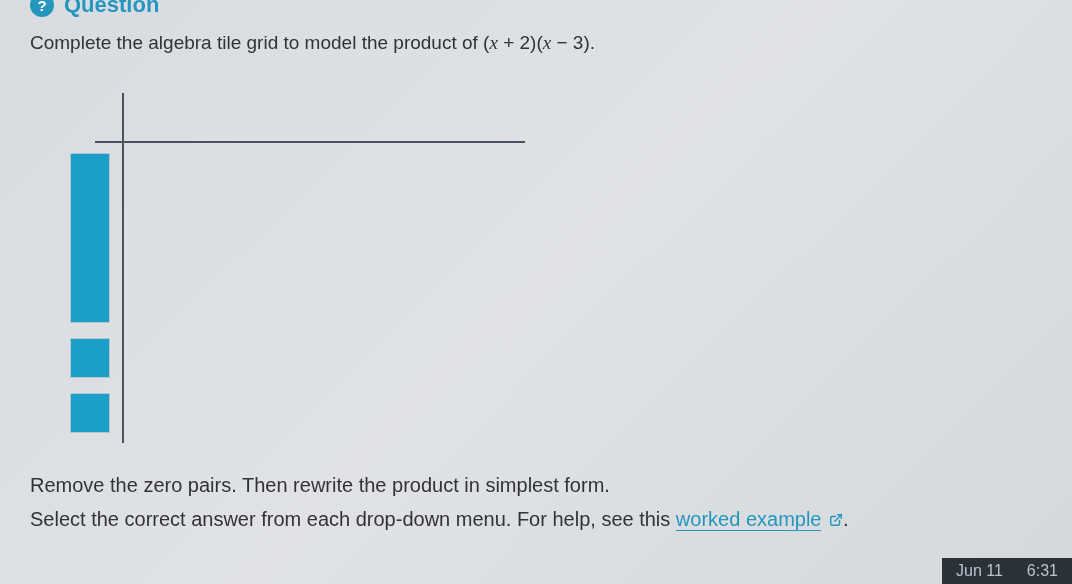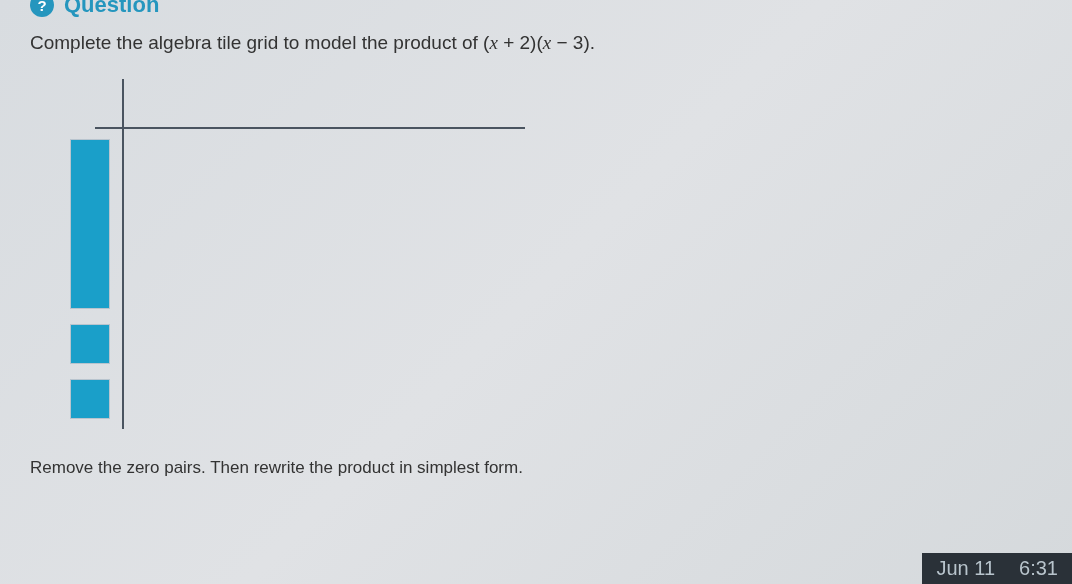--- a/index.html
+++ b/index.html
@@ -35,21 +35,21 @@
       font-size: 15px;
     }
     .question-title {
       color: #2596be;
       font-size: 22px;
       font-weight: 600;
     }
     .prompt {
       font-size: 19px;
       color: #333;
-      margin-bottom: 22px;
+      margin-bottom: 36px;
       line-height: 1.4;
     }
     .math-expr {
       font-family: "Times New Roman", serif;
       font-style: italic;
     }
     .math-op {
       font-style: normal;
     }
     .tile-area {
@@ -94,21 +94,21 @@
       width: 40px;
       height: 40px;
     }
     .tile-sm2 {
       left: 20px;
       top: 300px;
       width: 40px;
       height: 40px;
     }
     .bottom-text {
-      font-size: 17px;
+      font-size: 20px;
       color: #333;
       line-height: 1.7;
     }
     .link {
       color: #2596be;
       text-decoration: none;
       border-bottom: 1px solid #2596be;
       cursor: pointer;
     }
     .external-icon {
@@ -117,21 +117,21 @@
       font-size: 14px;
       vertical-align: middle;
       margin-left: 2px;
     }
     .taskbar {
       position: absolute;
       bottom: 0;
       right: 0;
       background: #2a3138;
       color: #b8c4cc;
-      font-size: 20px;
+      font-size: 16px;
       padding: 4px 14px;
       display: flex;
       gap: 24px;
       font-family: "Segoe UI", Arial, sans-serif;
     }
   </style>
 </head>
 <body>
 
 <div class="content">
@@ -149,19 +149,29 @@
   <div class="tile-area">
     <div class="v-axis"></div>
     <div class="h-axis"></div>
     <div class="tile tile-long"></div>
     <div class="tile tile-sm1"></div>
     <div class="tile tile-sm2"></div>
   </div>
 
   <div class="bottom-text">
     <div>Remove the zero pairs. Then rewrite the product in simplest form.</div>
+    <div>
+      <span>Select the correct answer from each drop-down menu. For help, see this </span><a class="link">worked example</a>
+      <span class="external-icon">
+        <svg width="14" height="14" viewBox="0 0 24 24" fill="none" stroke="#2596be" stroke-width="2.5" stroke-linecap="round" stroke-linejoin="round">
+            <path d="M18 13v6a2 2 0 0 1-2 2H5a2 2 0 0 1-2-2V8a2 2 0 0 1 2-2h6"></path>
+            <polyline points="15 3 21 3 21 9"></polyline>
+            <line x1="10" y1="14" x2="21" y2="3"></line>
+          </svg>
+      </span><span>.</span>
+    </div>
   </div>
 </div>
 
 <div class="taskbar">
   <span>Jun 11</span>
   <span>6:31</span>
 </div>
 
 </body></html>

